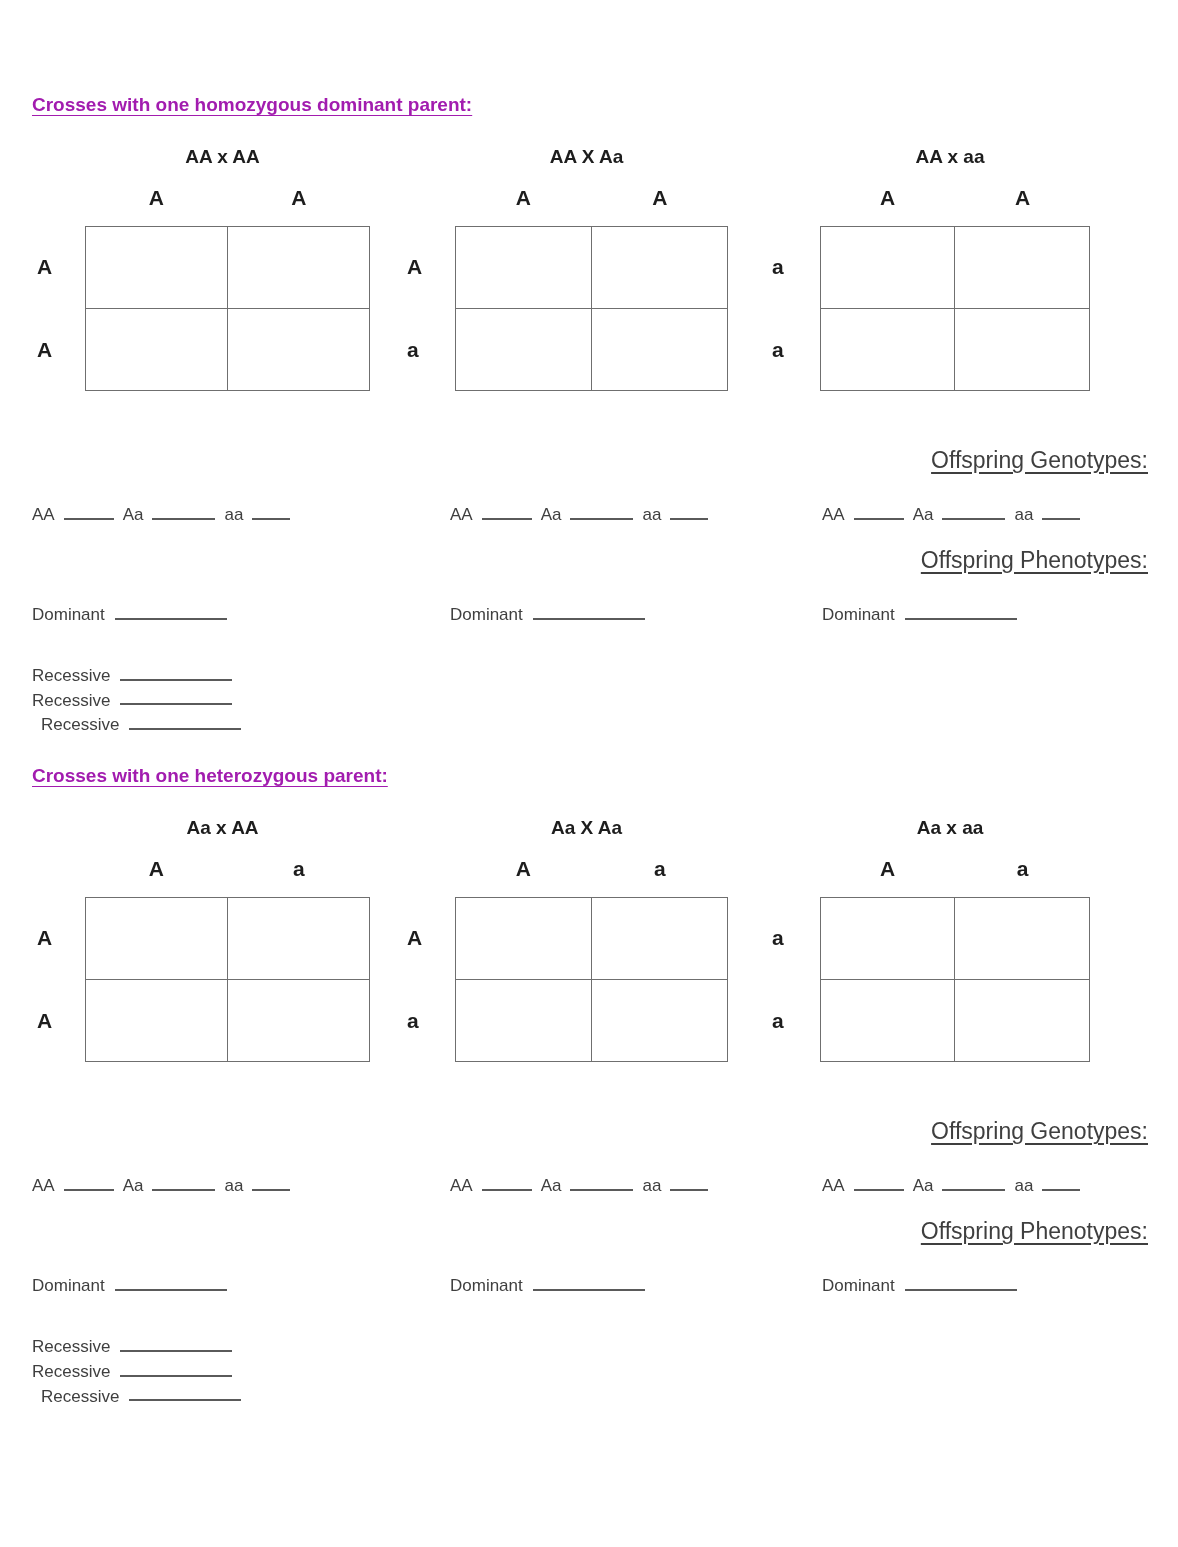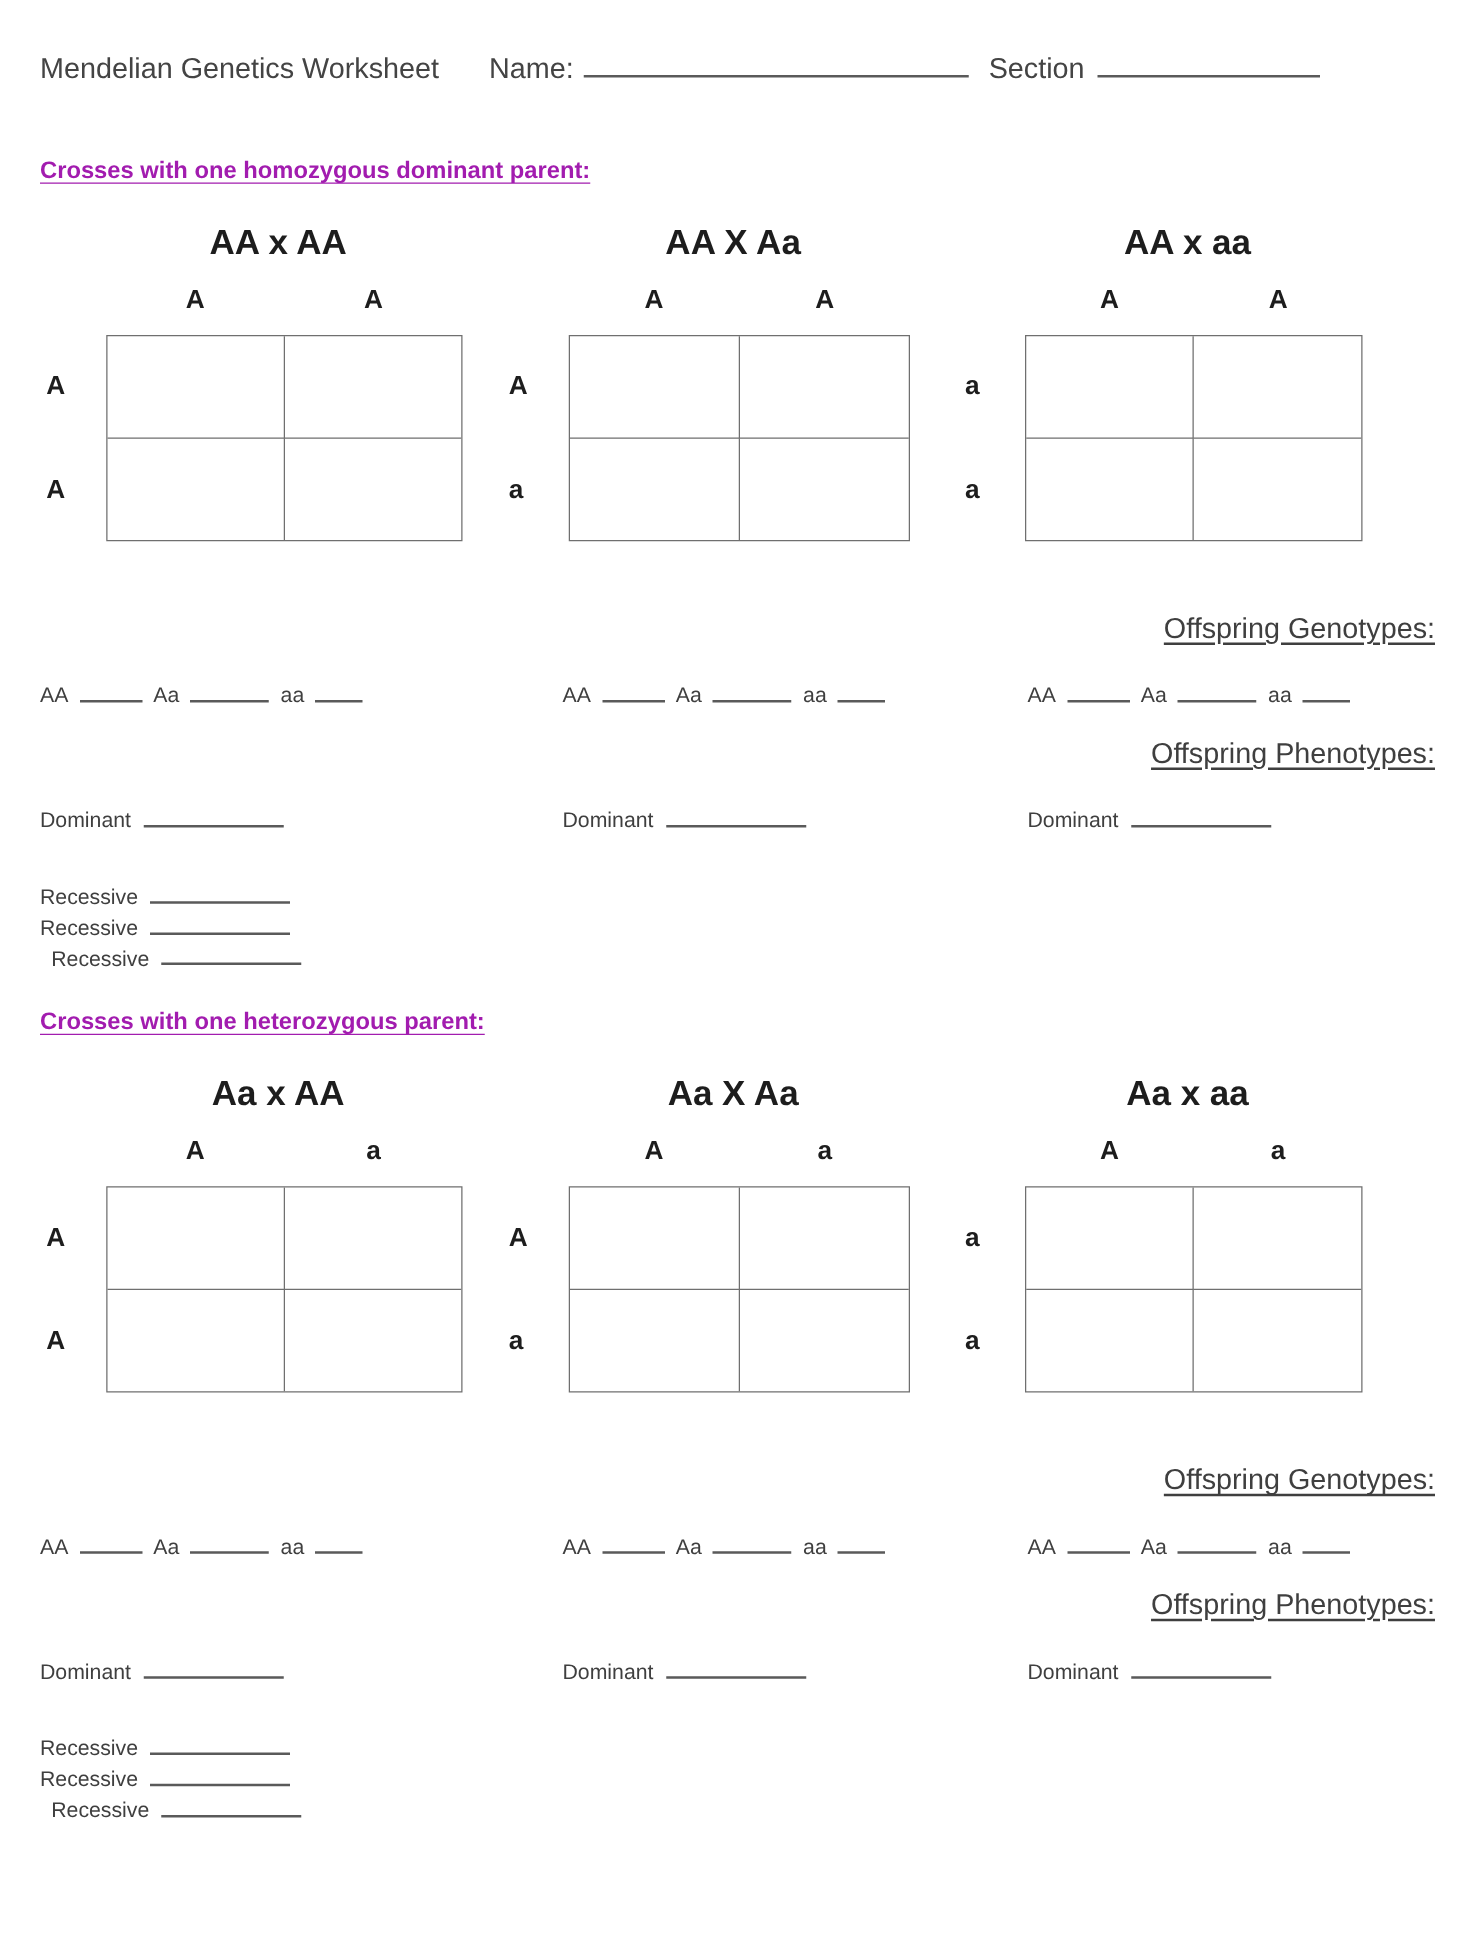--- a/index.html
+++ b/index.html
@@ -29,21 +29,21 @@
   }
   .sec-heading.second { margin-top:30px; }
 
   
   .punnett-row { display:flex; margin-top:30px; }
   .punnett { display:flex; flex-direction:column; }
   .pb1 { margin-left:3px;  width:335px; }
   .pb2 { margin-left:35px; width:323px; }
   .pb3 { margin-left:42px; width:320px; }
 
-  .cross-title { text-align:center; font-size:28px; font-weight:bold; color:#1d1d1d; padding-left:40px; }
+  .cross-title { text-align:center; font-size:19px; font-weight:bold; color:#1d1d1d; padding-left:40px; }
   .col-headers { display:flex; margin-left:50px; margin-top:18px; }
   .col-headers .allele { flex:1; text-align:center; }
   .allele { font-size:21px; font-weight:bold; color:#1d1d1d; }
 
   .grid-wrap { display:flex; margin-top:16px; height:165px; }
   .row-labels { width:50px; display:flex; flex-direction:column; }
   .row-labels .allele { flex:1; display:flex; align-items:center; justify-content:flex-start; padding-left:2px; }
   .grid {
     flex:1; display:grid;
     grid-template-columns:1fr 1fr; grid-template-rows:1fr 1fr;
@@ -72,27 +72,20 @@
   .g-blank1 { width:50px; margin:0 9px; }
   .g-blank2 { width:63px; margin:0 9px; }
   .g-blank3 { width:38px; margin-left:9px; }
   .p-blank  { width:112px; margin-left:10px; }
 </style>
 </head>
 <body>
 
 <div class="page">
 
-  <div class="header-row">
-    <span class="doc-title">Mendelian Genetics Worksheet</span>
-    <span class="name-label">Name:</span>
-    <span class="blank name-blank"></span>
-    <span class="section-label">Section</span>
-    <span class="blank section-blank"></span>
-  </div>
 
 
   <div class="sec-heading">Crosses with one homozygous dominant parent:</div>
 
   <div class="punnett-row">
 
     <div class="punnett pb1">
       <div class="cross-title">AA x AA</div>
       <div class="col-headers">
         <span class="allele">A</span>

